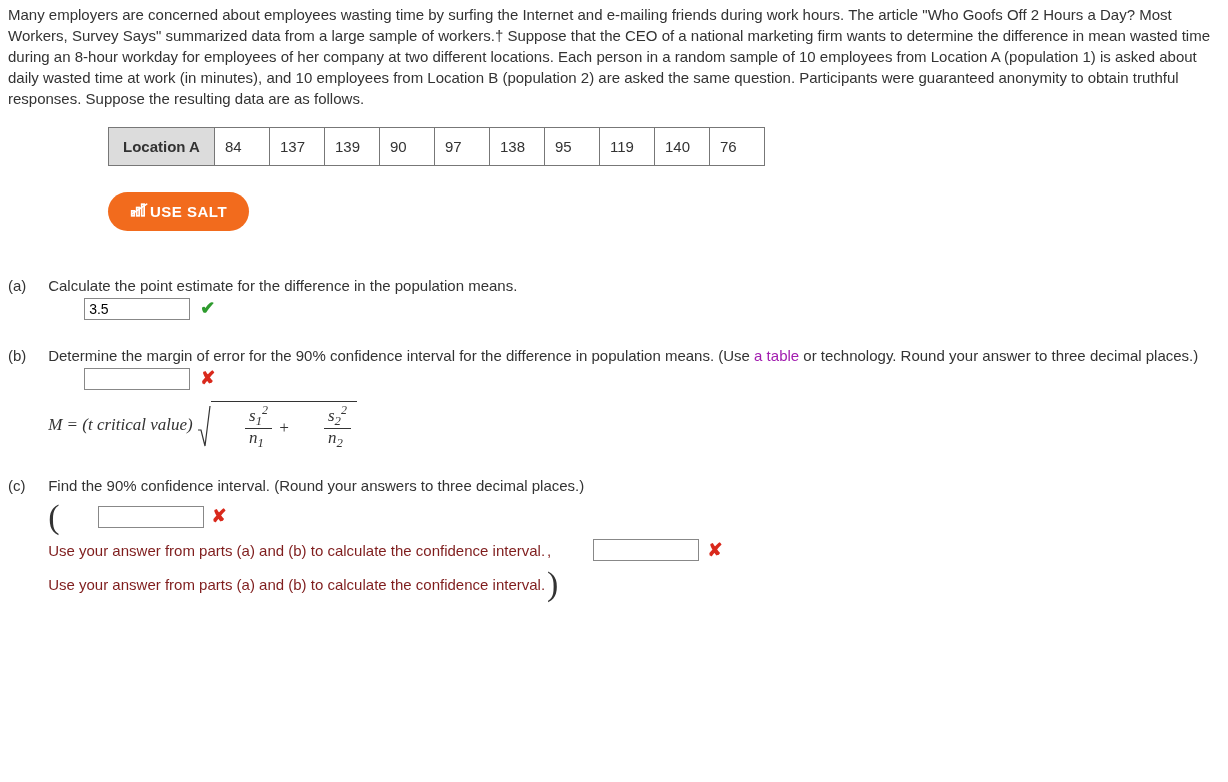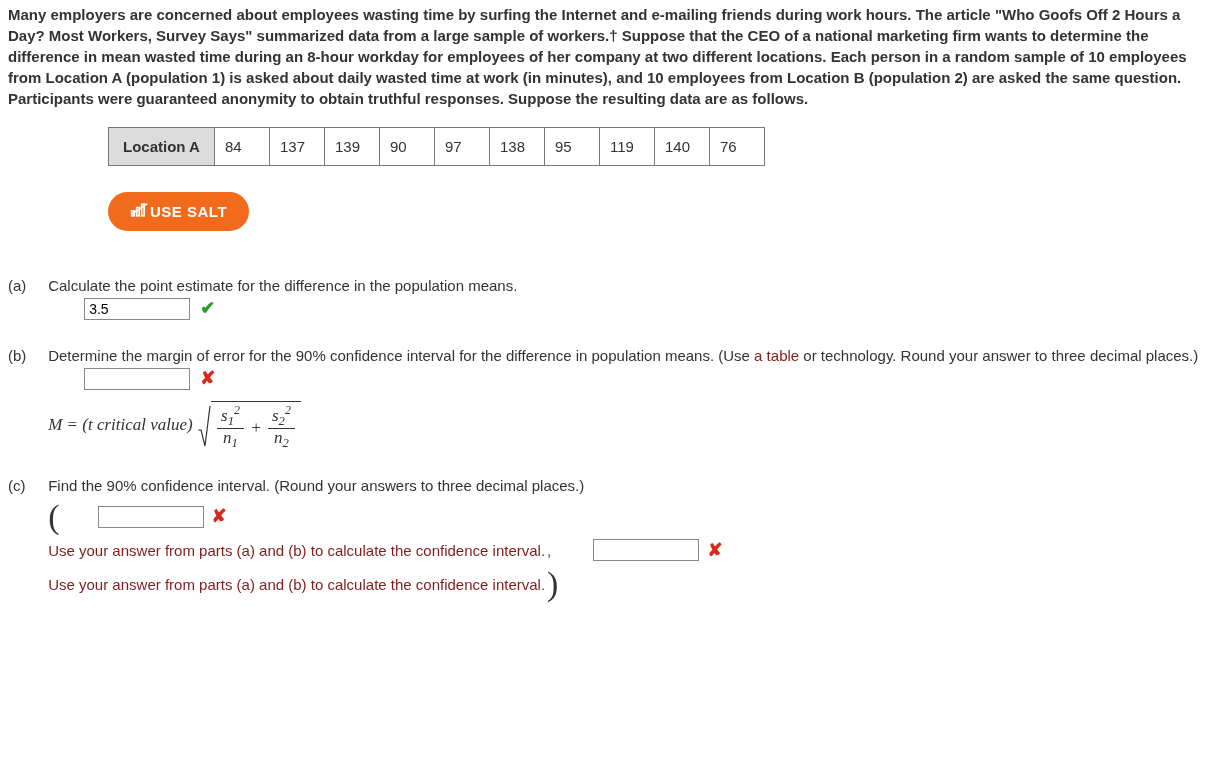--- a/index.html
+++ b/index.html
@@ -3,21 +3,21 @@
 <meta charset="utf-8">
 <style>
   body {
     font-family: Arial, Helvetica, sans-serif;
     font-size: 15px;
     color: #333;
     margin: 0;
     padding: 4px 8px;
     line-height: 1.4;
   }
-  .intro { max-width: 1210px; font-weight: bold; }
+  .intro { max-width: 1210px; }
   .data-table {
     border-collapse: collapse;
     margin: 18px 0 18px 100px;
   }
   .data-table td, .data-table th {
     border: 1px solid #777;
     padding: 8px 10px;
     text-align: left;
     font-size: 15px;
     min-width: 34px;
@@ -49,33 +49,34 @@
   .ans-input {
     border: 1px solid #888;
     font-size: 14px;
     padding: 1px 4px;
     width: 96px;
     height: 18px;
     margin-left: 36px;
   }
   .check { color: #2e9b2e; font-weight: bold; font-size: 18px; margin-left: 6px; }
   .cross { color: #d9291c; font-weight: bold; font-size: 18px; margin-left: 6px; }
-  .link { color: #7f1d1d; }
+  .link { color: #a21caf; }
   .formula { margin-top: 10px; font-style: italic; font-family: "Times New Roman", serif; font-size: 17px; }
   .formula .sqrt-wrap {
     display: inline-flex;
     align-items: center;
     vertical-align: middle;
   }
   .formula .frac {
     display: inline-block;
-    text-align: center;
+    text-align: left;
     vertical-align: middle;
     line-height: 1.1;
     padding: 0 2px;
+    margin-left: 28px;
   }
   .formula .frac .num { display:block; border-bottom: 1px solid #333; padding: 0 4px; }
   .formula .frac .den { display:block; padding: 0 4px; }
   .formula .radicand {
     border-top: 1px solid #333;
     padding: 2px 4px 0 4px;
     display: inline-flex;
     align-items: center;
   }
   .formula sup { font-size: 0.7em; }

